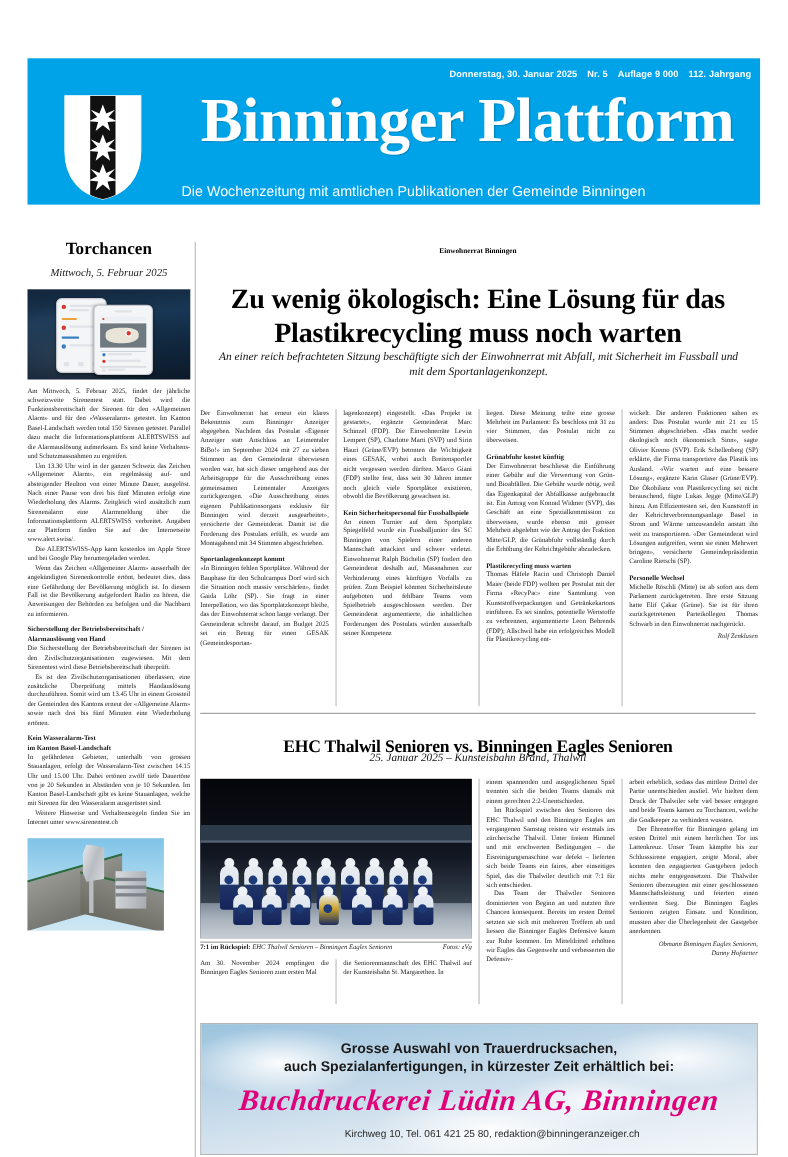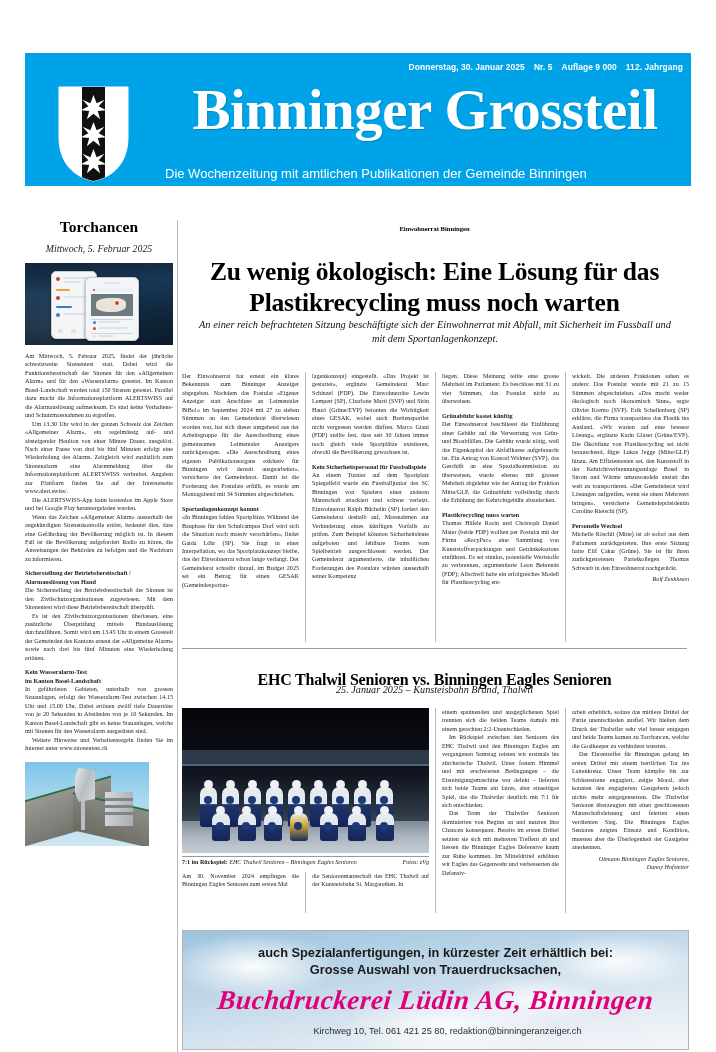--- a/index.html
+++ b/index.html
@@ -445,21 +445,21 @@
       <g clip-path="url(#shieldclip)">
         <rect x="25" y="0" width="23" height="98" fill="#111111"></rect>
         <g fill="#ffffff">
           <path d="M36.5 10 L39.6 18.2 L47.5 14.7 L41.6 21.3 L49.3 25.2 L40.8 26 L43.1 34.2 L36.5 28.8 L29.9 34.2 L32.2 26 L23.7 25.2 L31.4 21.3 L25.5 14.7 L33.4 18.2 Z"></path>
           <path d="M36.5 37 L39.6 45.2 L47.5 41.7 L41.6 48.3 L49.3 52.2 L40.8 53 L43.1 61.2 L36.5 55.8 L29.9 61.2 L32.2 53 L23.7 52.2 L31.4 48.3 L25.5 41.7 L33.4 45.2 Z"></path>
           <path d="M36.5 64 L39.6 72.2 L47.5 68.7 L41.6 75.3 L49.3 79.2 L40.8 80 L43.1 88.2 L36.5 82.8 L29.9 88.2 L32.2 80 L23.7 79.2 L31.4 75.3 L25.5 68.7 L33.4 72.2 Z"></path>
         </g>
       </g>
     </svg>
 
-    <div class="masthead-title">Binninger Grossteil</div>
+    <div class="masthead-title">Binninger Plattform</div>
     <div class="masthead-sub">Die Wochenzeitung mit amtlichen Publikationen der Gemeinde Binningen</div>
   </div>
 
   <div class="vrule" style="left:177px; top:200px; height:900px;"></div>
   <div class="vrule" style="left:305px; top:352px; height:270px;"></div>
   <div class="vrule" style="left:435px; top:352px; height:270px;"></div>
   <div class="vrule" style="left:565px; top:352px; height:270px;"></div>
   <div class="vrule" style="left:435px; top:688px; height:205px;"></div>
   <div class="vrule" style="left:565px; top:688px; height:205px;"></div>
   <div class="vrule" style="left:305px; top:852px; height:41px;"></div>
@@ -637,20 +637,20 @@
   </div>
   <div class="col-text art2-c4">
     <p class="noindent">arbeit erheblich, sodass das mittlere Drittel der Partie unentschieden ausfiel. Wir hielten dem Druck der Thalwiler sehr viel besser entgegen und beide Teams kamen zu Torchancen, welche die Goalkeeper zu verhindern wussten.</p>
     <p>Der Ehrentreffer für Binningen gelang im ersten Drittel mit einem herrlichen Tor ins Lattenkreuz. Unser Team kämpfte bis zur Schlusssirene engagiert, zeigte Moral, aber konnten den engagierten Gastgebern jedoch nichts mehr entgegensetzen. Die Thalwiler Senioren überzeugten mit einer geschlossenen Mannschaftsleistung und feierten einen verdienten Sieg. Die Binningen Eagles Senioren zeigten Einsatz und Kondition, mussten aber die Überlegenheit der Gastgeber anerkennen.</p>
     <div class="signature" style="white-space:pre-line;">Obmann Binningen Eagles Senioren,
 Danny Hofstetter</div>
   </div>
 
   <div class="advert">
     <div class="advert-l1">
+      <div>Grosse Auswahl von Trauerdrucksachen,</div>
       <div>auch Spezialanfertigungen, in kürzester Zeit erhältlich bei:</div>
-      <div>Grosse Auswahl von Trauerdrucksachen,</div>
     </div>
     <div class="advert-brand">Buchdruckerei Lüdin AG, Binningen</div>
     <div class="advert-contact">Kirchweg 10, Tel. 061 421 25 80, redaktion@binningeranzeiger.ch</div>
   </div>
 
 </div>
 
 </body></html>

